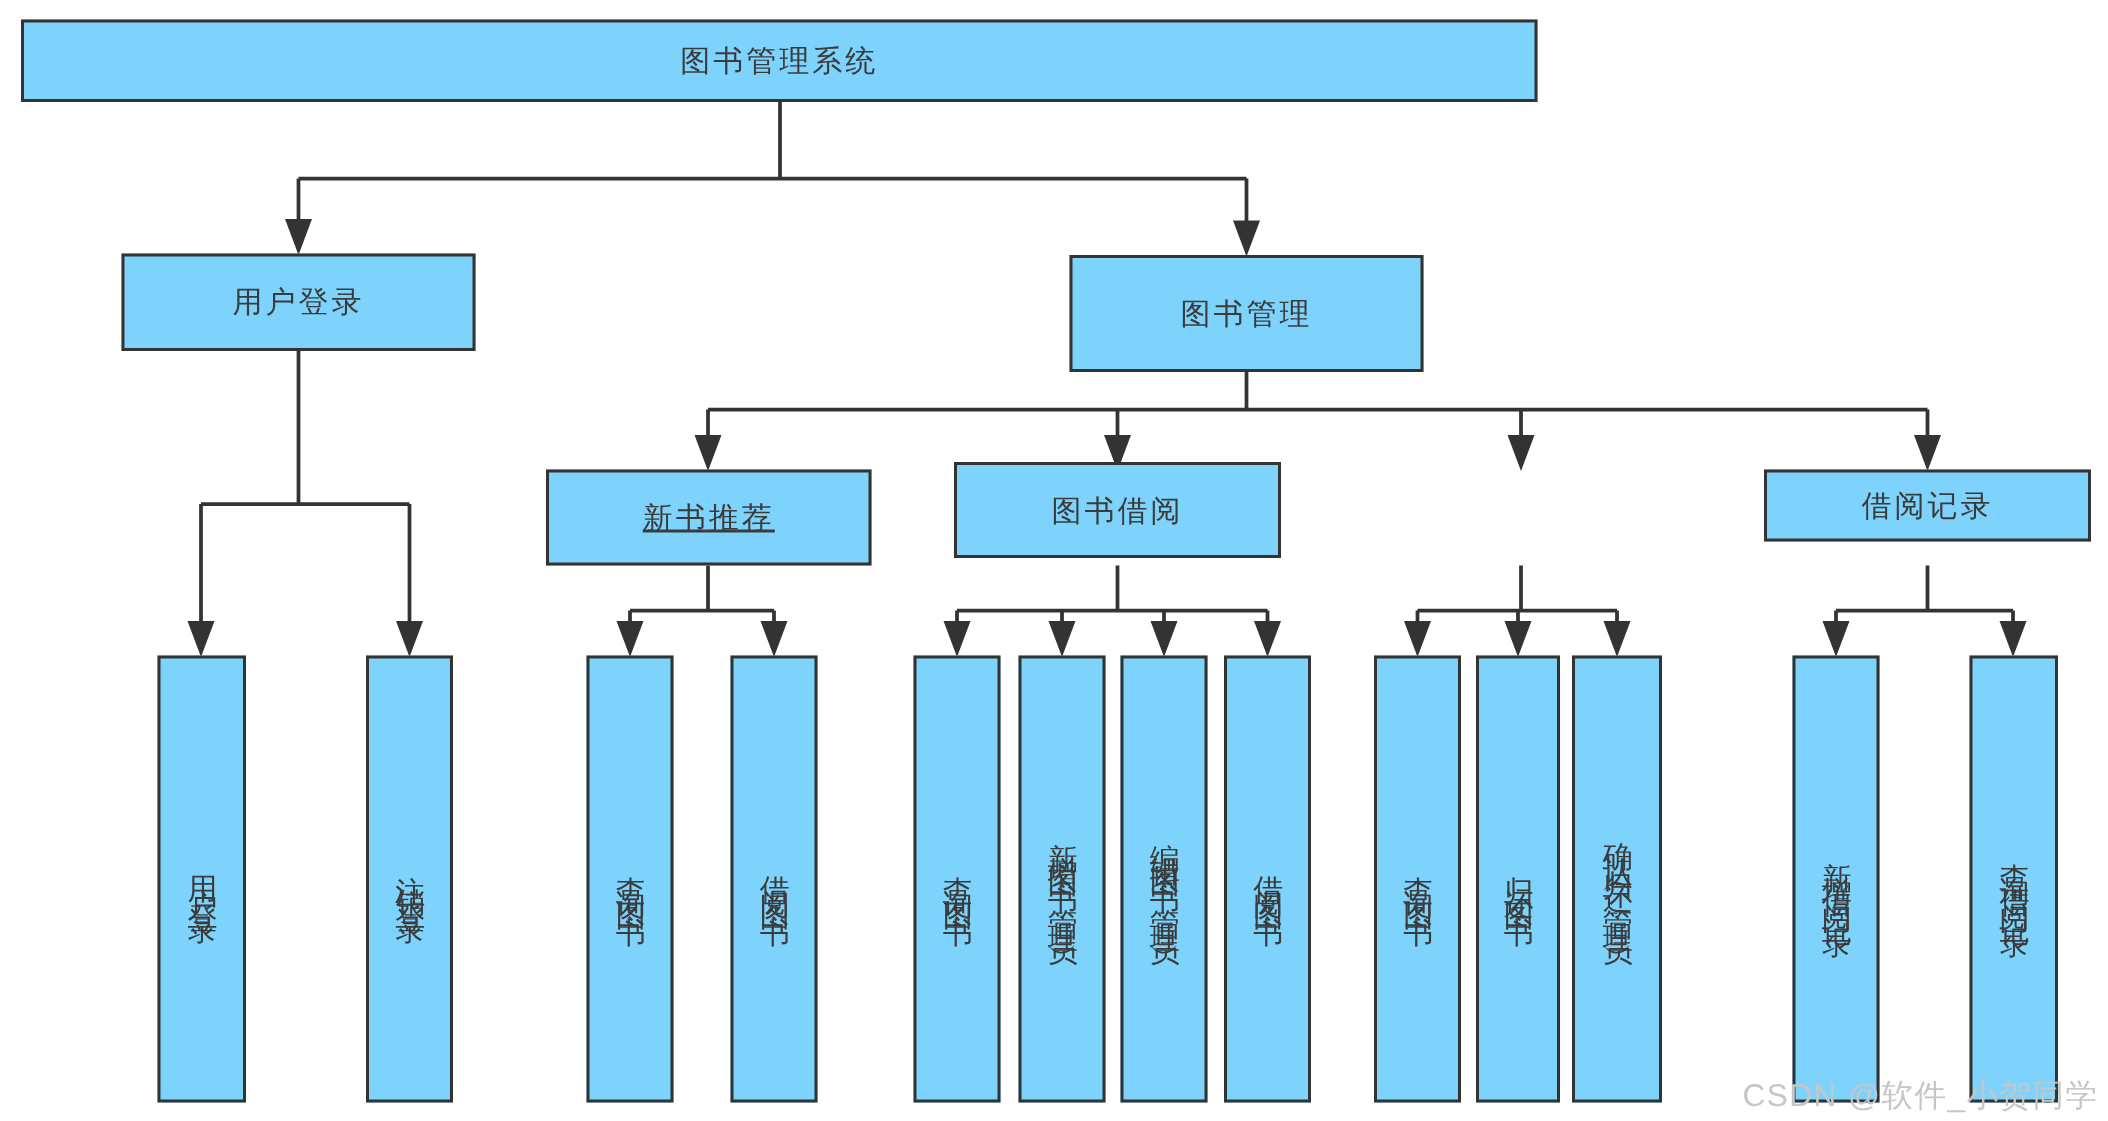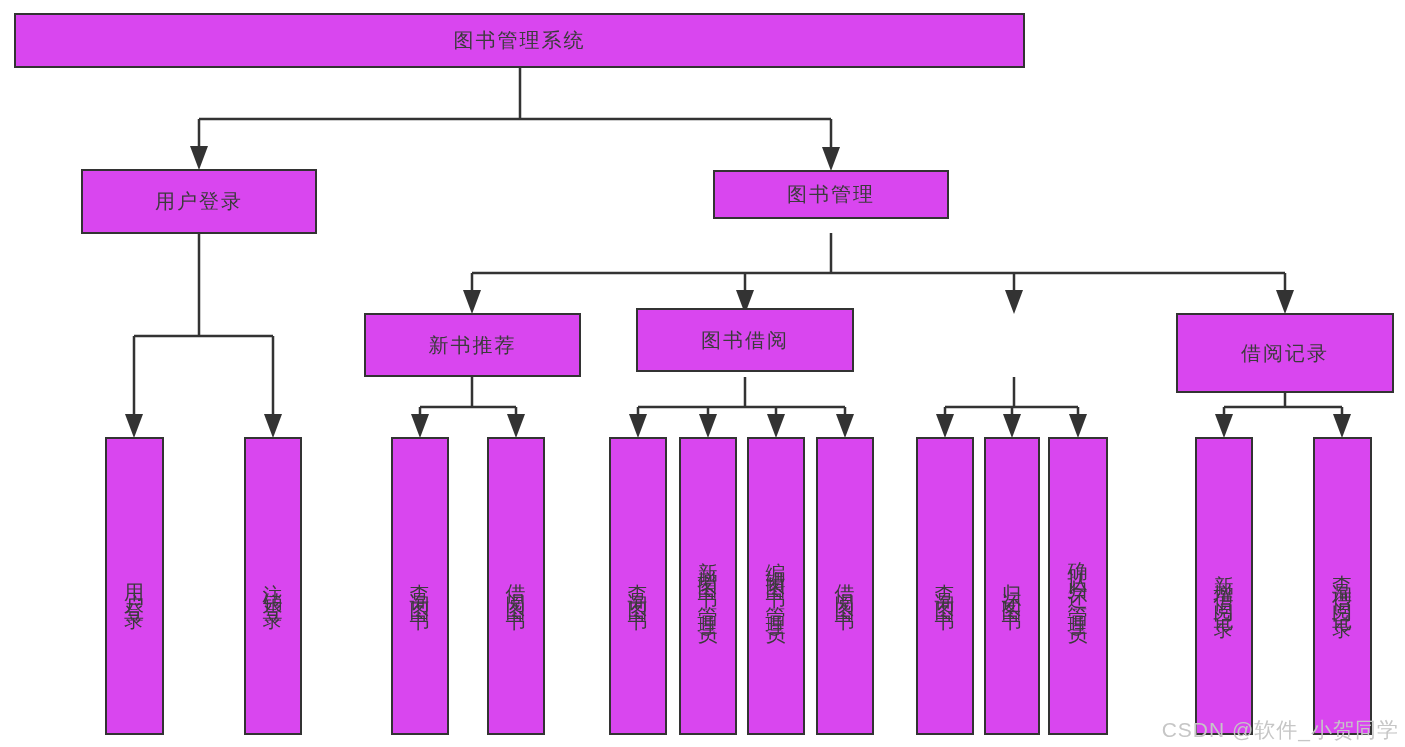--- a/index.html
+++ b/index.html
@@ -14,21 +14,21 @@
     background: #ffffff;
   }
   svg.connectors {
     position: absolute; left: 0; top: 0;
     width: 1405px; height: 747px;
     z-index: 1;
   }
   .node {
     position: absolute;
     border: 2px solid #333333;
-    background: #d946ef;
+    background: #7dd3fc;
     display: flex;
     align-items: center;
     justify-content: center;
     color: #3b3b3b;
     z-index: 2;
   }
   .hlabel {
     font-size: 20px;
     letter-spacing: 2px;
     white-space: nowrap;
@@ -108,31 +108,31 @@
     </g>
   </svg>
 
   <div class="node" style="left:14px; top:13px; width:1011px; height:55px;">
     <span class="hlabel">图书管理系统</span>
   </div>
 
   <div class="node" style="left:81px; top:169px; width:236px; height:65px;">
     <span class="hlabel">用户登录</span>
   </div>
-  <div class="node" style="left:713px; top:170px; width:236px; height:49px;text-align:right;">
+  <div class="node" style="left:713px; top:170px; width:236px; height:78px;text-align:right;">
     <span class="hlabel">图书管理</span>
   </div>
 
-  <div class="node" style="left:364px; top:313px; width:217px; height:64px;">
+  <div class="node" style="left:364px; top:313px; width:217px; height:64px;text-decoration:underline;">
     <span class="hlabel">新书推荐</span>
   </div>
   <div class="node" style="left:636px; top:308px; width:218px; height:64px;">
     <span class="hlabel">图书借阅</span>
   </div>
-  <div class="node" style="left:1176px; top:313px; width:218px; height:80px;">
+  <div class="node" style="left:1176px; top:313px; width:218px; height:48px;">
     <span class="hlabel">借阅记录</span>
   </div>
 
   <div class="node leaf" style="left:105px; width:59px;">
     <span class="vlabel">用户登录</span>
   </div>
   <div class="node leaf" style="left:244px;">
     <span class="vlabel">注销登录</span>
   </div>
 

